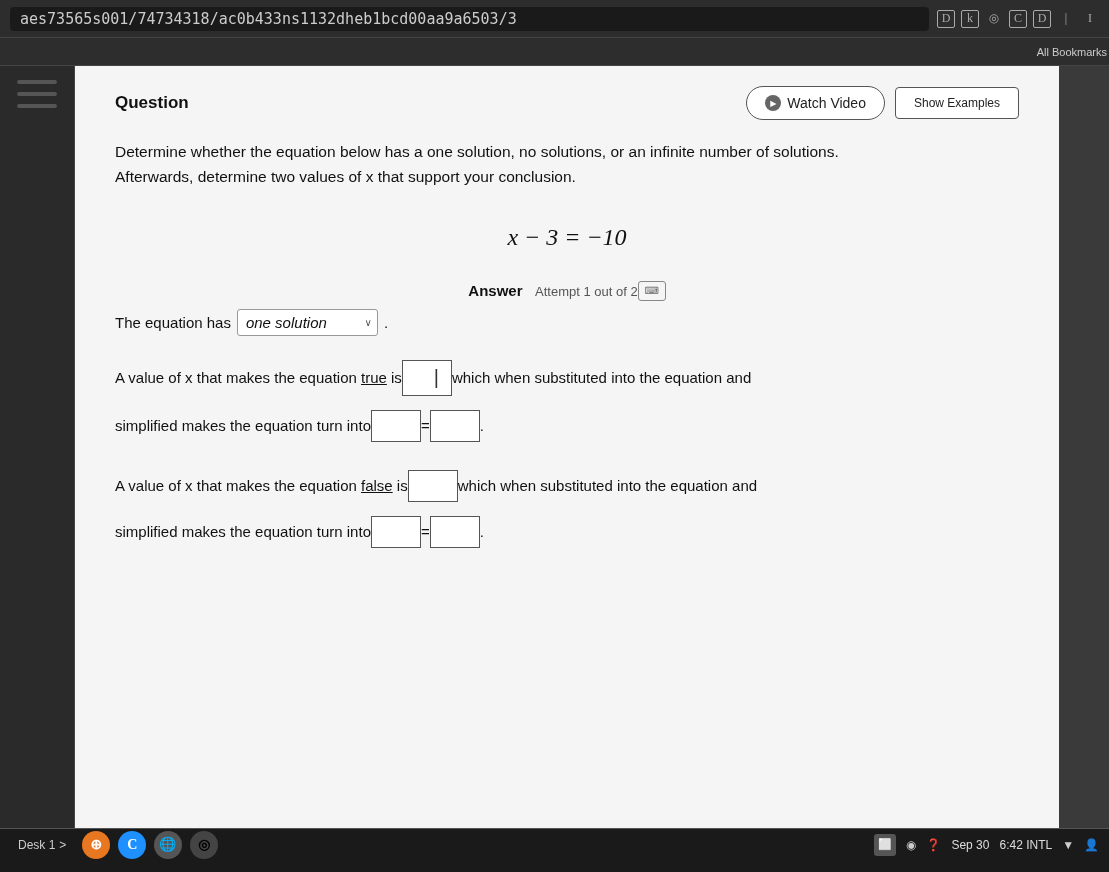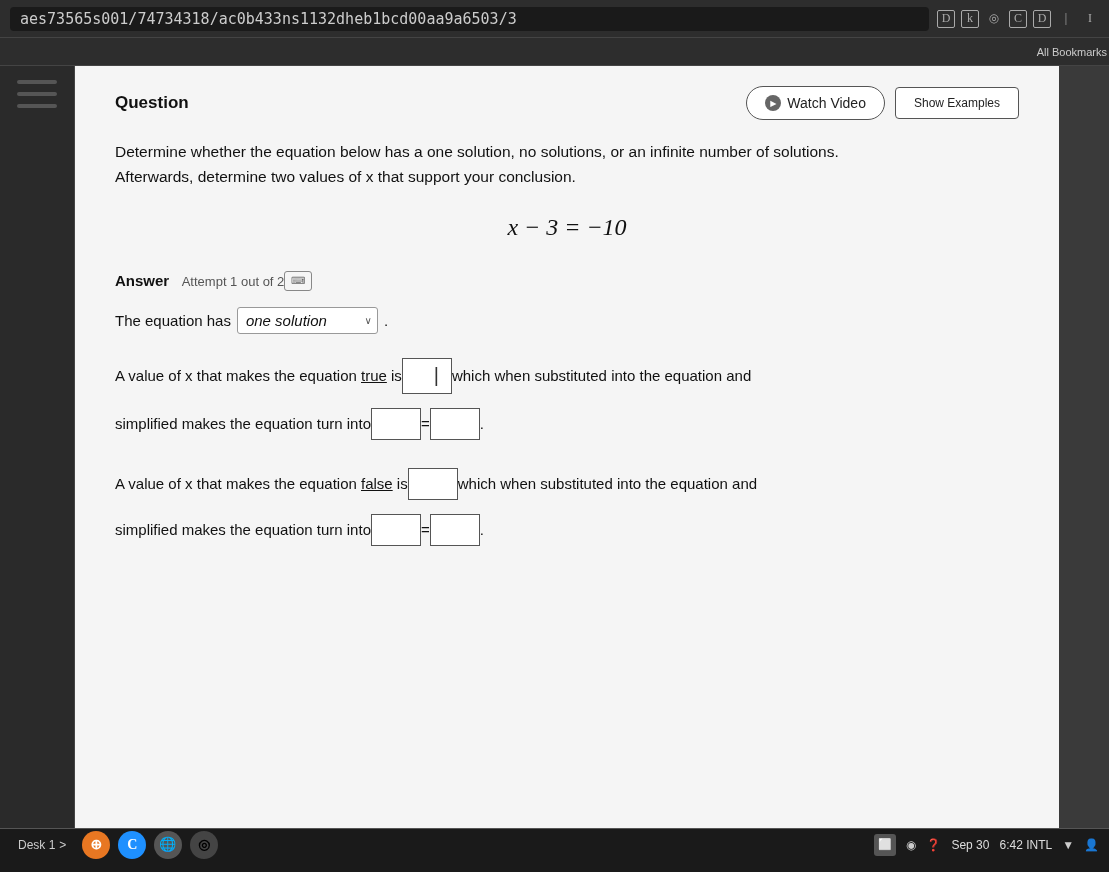--- a/index.html
+++ b/index.html
@@ -155,43 +155,43 @@
       cursor: pointer;
       color: #222;
       font-family: Arial, sans-serif;
     }
 
     
     .problem-text {
       font-size: 15.5px;
       color: #111;
       line-height: 1.6;
-      margin-bottom: 24px;
+      margin-bottom: 34px;
       font-family: Arial, sans-serif;
     }
 
     
     .equation-display {
       text-align: center;
       font-size: 24px;
       color: #111;
       margin: 10px 0 30px 0;
       font-family: 'Times New Roman', serif;
       font-style: italic;
     }
 
     
     .answer-section {
       margin-top: 10px;
     }
     .answer-header {
       display: flex;
       align-items: center;
-      justify-content: flex-start;
-      margin-bottom: 16px;
+      justify-content: center;
+      margin-bottom: 8px;
     }
     .answer-label {
       font-size: 15px;
       font-family: Arial, sans-serif;
       color: #111;
     }
     .answer-label strong {
       font-weight: bold;
     }
     .attempt-text {

